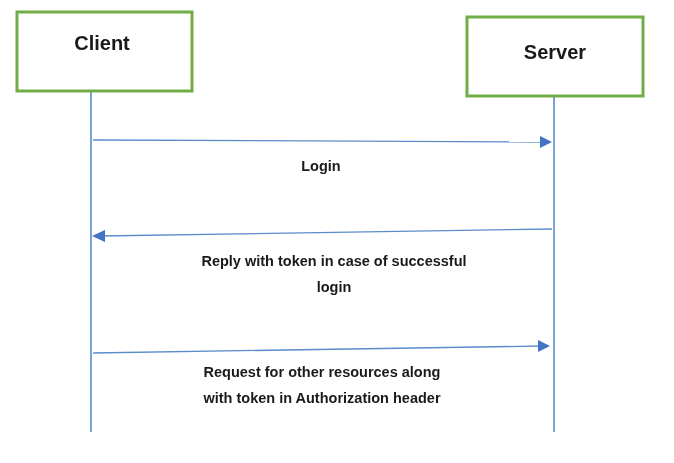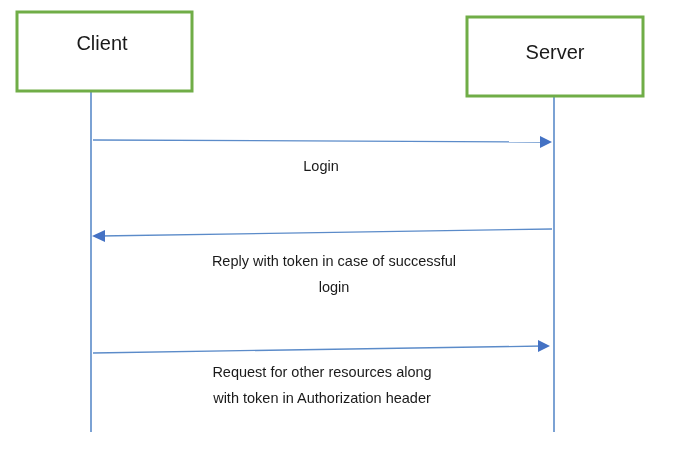--- a/index.html
+++ b/index.html
@@ -12,20 +12,21 @@
     height: 463px;
     overflow: hidden;
     font-family: "Liberation Sans", sans-serif;
     -webkit-font-smoothing: antialiased;
   }
   #diagram-root {
     position: relative;
     width: 674px;
     height: 463px;
     background: #ffffff;
+    font-weight: bold;
   }
   svg.canvas {
     position: absolute;
     top: 0;
     left: 0;
     width: 674px;
     height: 463px;
     display: block;
   }
   .participant-box {

